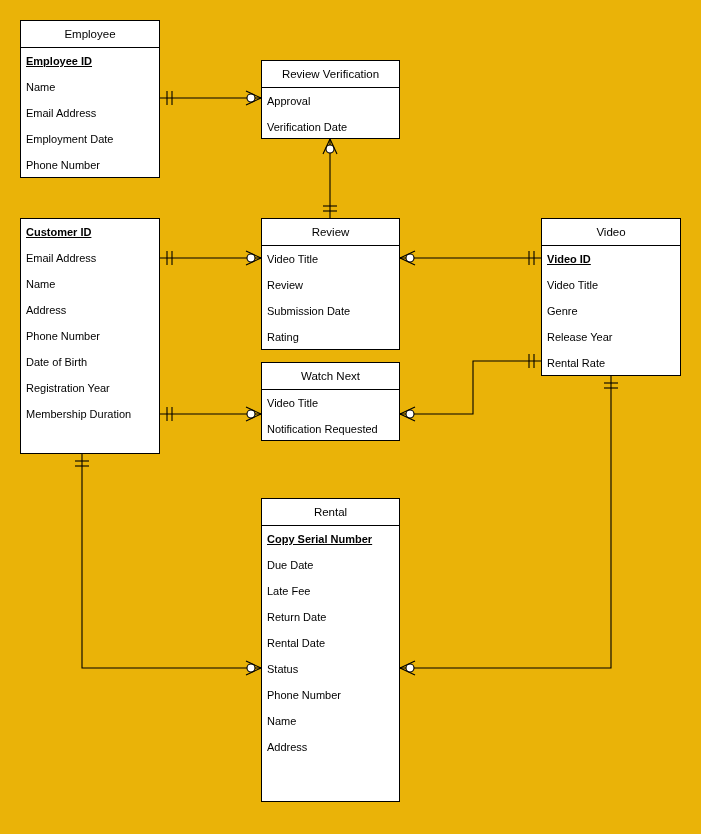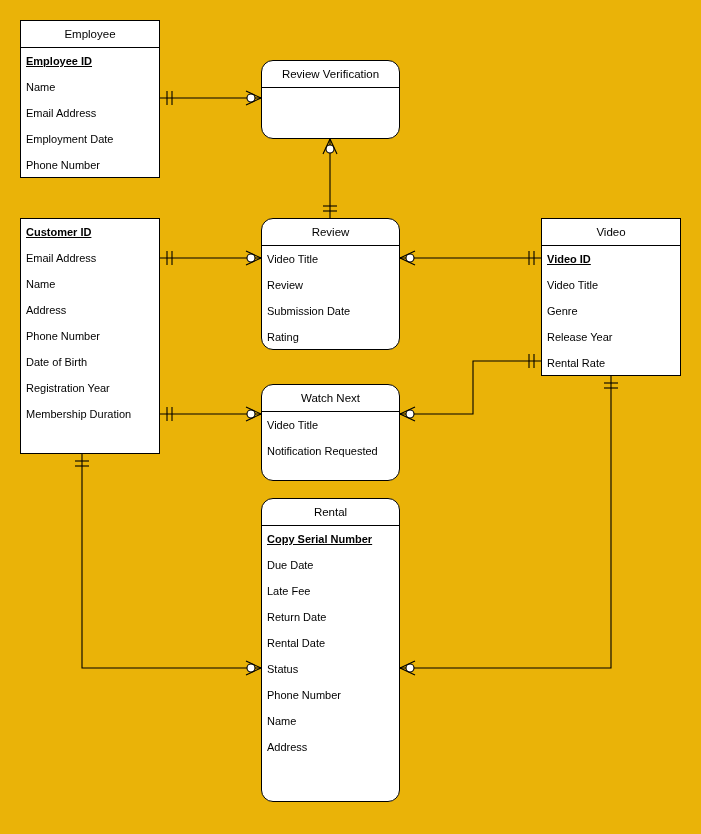--- a/index.html
+++ b/index.html
@@ -23,21 +23,21 @@
     height: 834px;
   }
   .entity {
     position: absolute;
     box-sizing: border-box;
     background: #ffffff;
     border: 1px solid #000000;
     z-index: 2;
   }
   .entity.rounded {
-    border-radius: 12px;
+    border-radius: 0;
   }
   .entity-title {
     height: 26px;
     line-height: 26px;
     text-align: center;
     font-size: 11.5px;
     color: #000000;
     border-bottom: 1px solid #000000;
   }
   .attr-list {
@@ -183,20 +183,24 @@
       <div class="attr pk">Employee ID</div>
       <div class="attr">Name</div>
       <div class="attr">Email Address</div>
       <div class="attr">Employment Date</div>
       <div class="attr">Phone Number</div>
     </div>
   </div>
 
   <div class="entity rounded" style="left:261px; top:60px; width:139px; height:79px;">
     <div class="entity-title">Review Verification</div>
+    <div class="attr-list">
+      <div class="attr">Approval</div>
+      <div class="attr">Verification Date</div>
+    </div>
   </div>
 
   <div class="entity" style="left:20px; top:218px; width:140px; height:236px;">
     <div class="attr-list">
       <div class="attr pk">Customer ID</div>
       <div class="attr">Email Address</div>
       <div class="attr">Name</div>
       <div class="attr">Address</div>
       <div class="attr">Phone Number</div>
       <div class="attr">Date of Birth</div>
@@ -219,21 +223,21 @@
     <div class="entity-title">Video</div>
     <div class="attr-list">
       <div class="attr pk">Video ID</div>
       <div class="attr">Video Title</div>
       <div class="attr">Genre</div>
       <div class="attr">Release Year</div>
       <div class="attr">Rental Rate</div>
     </div>
   </div>
 
-  <div class="entity rounded" style="left:261px; top:384px; width:139px; height:97px;">
+  <div class="entity rounded" style="left:261px; top:362px; width:139px; height:79px;">
     <div class="entity-title">Watch Next</div>
     <div class="attr-list">
       <div class="attr">Video Title</div>
       <div class="attr">Notification Requested</div>
     </div>
   </div>
 
   <div class="entity rounded" style="left:261px; top:498px; width:139px; height:304px;">
     <div class="entity-title">Rental</div>
     <div class="attr-list">

